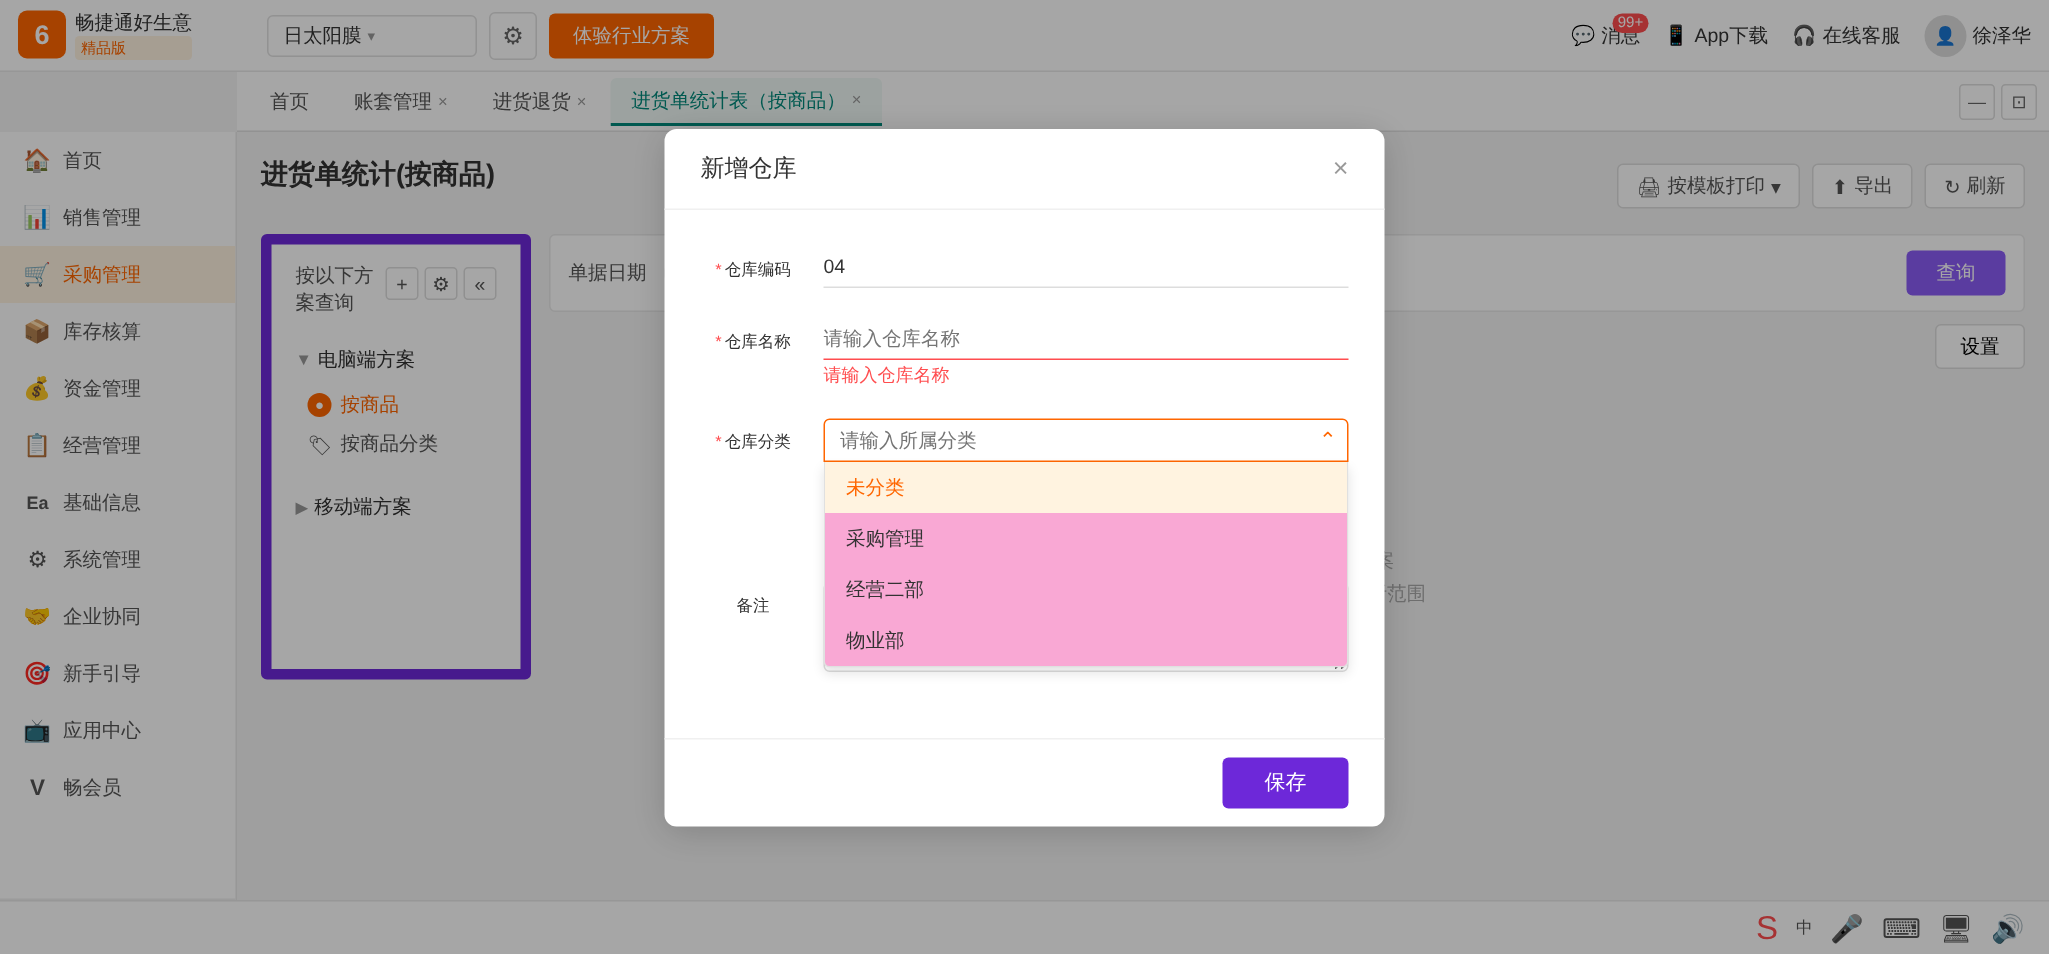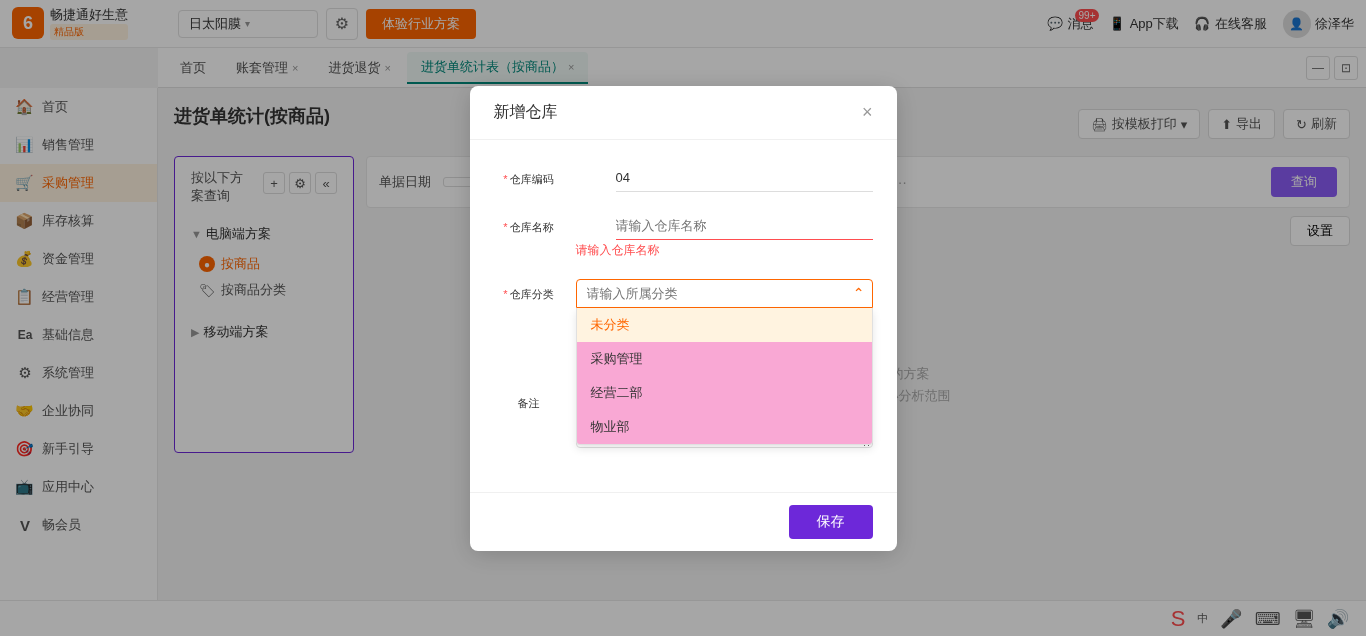--- a/index.html
+++ b/index.html
@@ -101,21 +101,21 @@
       display: flex; gap: 8px; border-top: 1px solid #eee;
     }
 
     
     .content-area {
       flex: 1; padding: 16px; overflow: auto; position: relative;
     }
     .page-title { font-size: 18px; font-weight: bold; color: #333; margin-bottom: 16px; }
     .filter-bar {
       background: #fff; border-radius: 4px; padding: 12px 16px;
-      margin-bottom: 12px; border: 1px solid #6d28d9;
+      margin-bottom: 12px; border: 7px solid #6d28d9;
     }
     .filter-header {
       display: flex; align-items: center; gap: 8px; margin-bottom: 8px;
       font-size: 13px; color: #555;
     }
     .filter-header .add-btn, .filter-header .settings-btn {
       width: 22px; height: 22px; border: 1px solid #ddd; border-radius: 3px;
       display: flex; align-items: center; justify-content: center; cursor: pointer; font-size: 13px;
     }
     .filter-scheme { padding: 4px 0; }
@@ -146,21 +146,21 @@
       text-align: center; padding: 60px 0; color: #aaa; font-size: 13px;
     }
 
     
     .dialog-overlay {
       position: fixed; top: 0; left: 0; right: 0; bottom: 0;
       background: rgba(0,0,0,0.35); z-index: 1000;
       display: flex; align-items: center; justify-content: center;
     }
     .dialog {
-      background: white; border-radius: 8px; width: 427px;
+      background: white; border-radius: 8px; width: 480px;
       box-shadow: 0 4px 24px rgba(0,0,0,0.18);
       overflow: visible; position: relative;
     }
     .dialog-header {
       display: flex; align-items: center; justify-content: space-between;
       padding: 16px 24px; border-bottom: 1px solid #f0f0f0;
       font-size: 16px; font-weight: 500; color: #333;
     }
     .dialog-close {
       cursor: pointer; color: #999; font-size: 18px; line-height: 1;
@@ -168,21 +168,21 @@
     .dialog-body { padding: 24px; }
     .form-row {
       display: flex; align-items: flex-start; gap: 12px; margin-bottom: 20px;
     }
     .form-label {
       font-size: 11px; color: #333; width: 70px; text-align: center; padding-top: 8px; flex-shrink: 0;
     }
     .form-label.required::before { content: '*'; color: #ff4d4f; margin-right: 2px; }
     .form-input {
       flex: 1; border: none; border-bottom: 1px solid #ddd; padding: 6px 0;
-      font-size: 13px; outline: none; color: #333; margin-left: 40px;
+      font-size: 13px; outline: none; color: #333;
     }
     .form-input.error { border-bottom-color: #ff4d4f; }
     .error-msg { font-size: 12px; color: #ff4d4f; margin-top: 2px; }
     .form-field-wrapper { flex: 1; display: flex; flex-direction: column; }
     .category-field-wrapper { position: relative; flex: 1; }
     .category-input {
       width: 100%; border: 1px solid #ff6600; border-radius: 4px 4px 0 0;
       padding: 6px 32px 6px 10px; font-size: 13px; outline: none;
     }
     .category-arrow {

